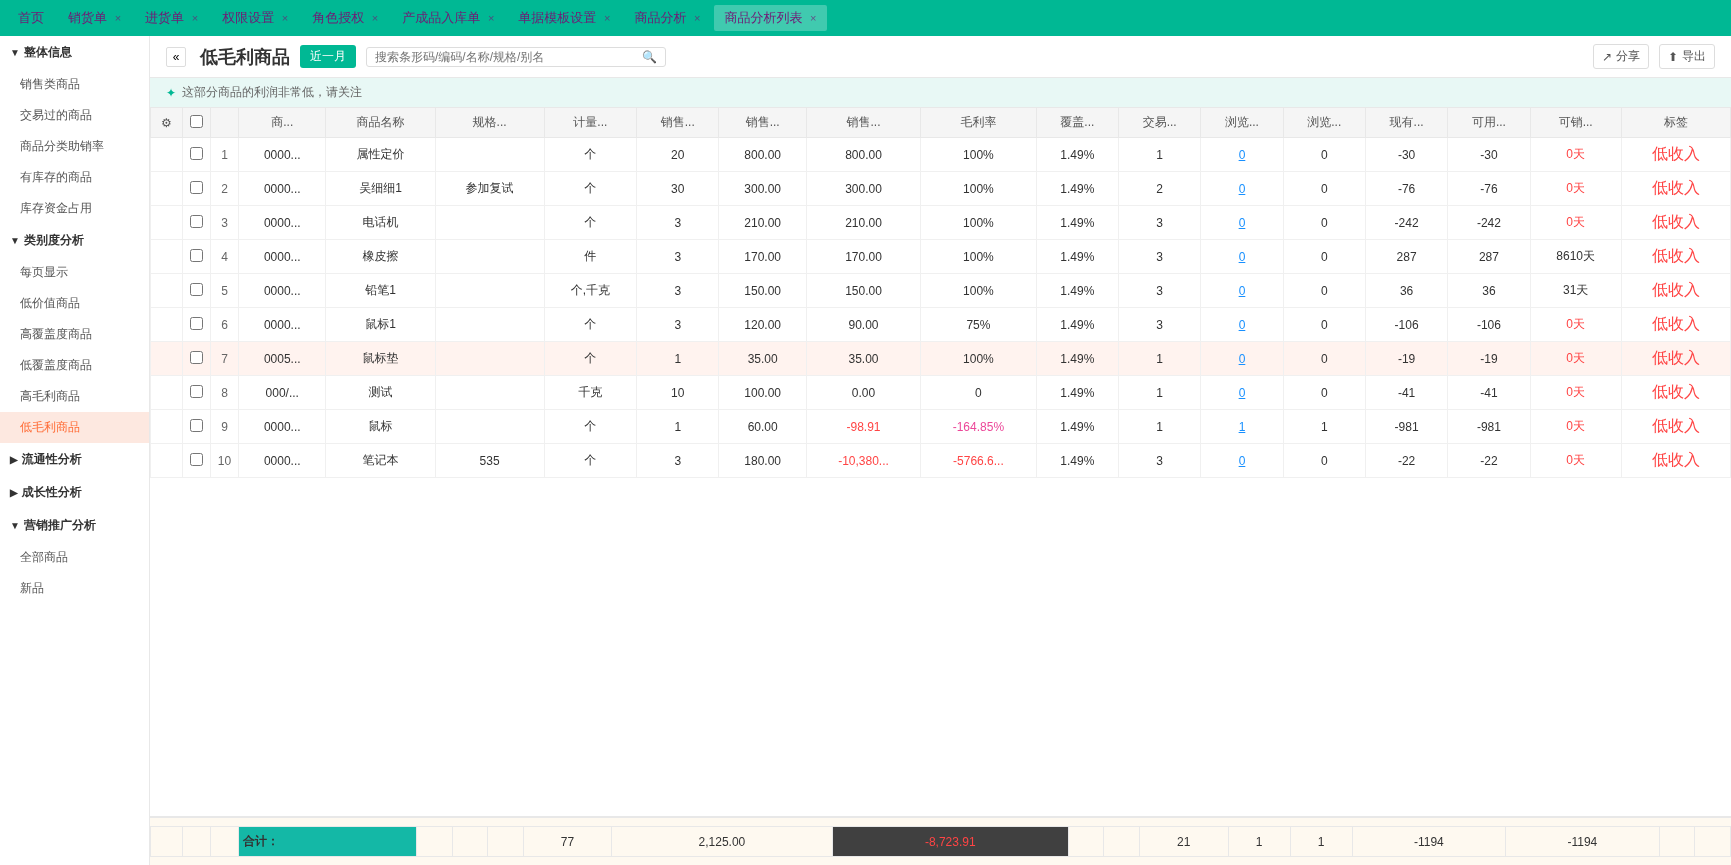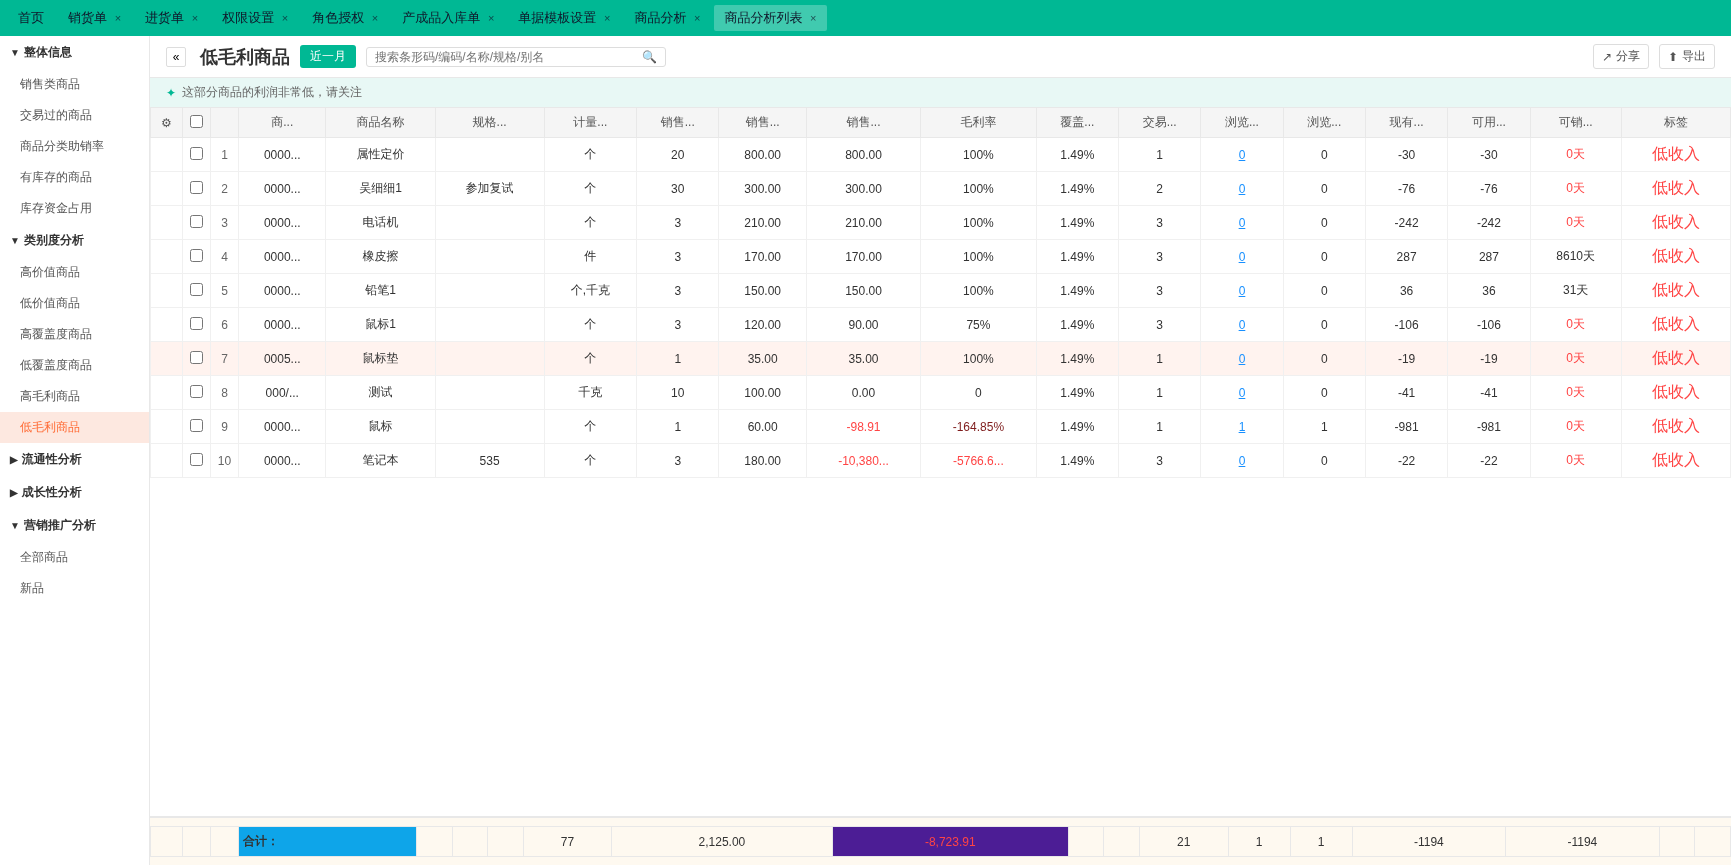--- a/index.html
+++ b/index.html
@@ -8,21 +8,21 @@
     
     .top-nav {
       display: flex;
       align-items: center;
       background: #00b894;
       height: 36px;
       padding: 0 8px;
       gap: 4px;
     }
     .nav-item {
-      color: #0f172a;
+      color: #701a75;
       padding: 4px 10px;
       cursor: pointer;
       white-space: nowrap;
       font-size: 13px;
       border-radius: 2px;
     }
     .nav-item.active { background: rgba(255,255,255,0.25); }
     .nav-item .close-x { margin-left: 4px; font-size: 11px; opacity: 0.7; }
 
     
@@ -256,21 +256,21 @@
     <div class="sidebar-item">销售类商品</div>
     <div class="sidebar-item">交易过的商品</div>
     <div class="sidebar-item">商品分类助销率</div>
     <div class="sidebar-item">有库存的商品</div>
     <div class="sidebar-item">库存资金占用</div>
 
     <div class="sidebar-group-header">
       <span class="arrow">▼</span>
       <span>类别度分析</span>
     </div>
-    <div class="sidebar-item">高价值商品</div>
+    <div class="sidebar-item">每页显示</div>
     <div class="sidebar-item">低价值商品</div>
     <div class="sidebar-item">高覆盖度商品</div>
     <div class="sidebar-item">低覆盖度商品</div>
     <div class="sidebar-item">高毛利商品</div>
     <div class="sidebar-item active">低毛利商品</div>
 
     <div class="sidebar-group-header">
       <span class="arrow">▶</span>
       <span>流通性分析</span>
     </div>
@@ -513,21 +513,21 @@
       <td></td>
       <td><input type="checkbox" style=""></td>
       <td class="row-num">9</td>
       <td>0000...</td>
       <td>鼠标</td>
       <td></td>
       <td>个</td>
       <td>1</td>
       <td>60.00</td>
       <td style="color:#ff4444;">-98.91</td>
-      <td style="color:#7f1d1d;margin-top:25px;">-164.85%</td>
+      <td style="color:#ec4899;margin-top:25px;">-164.85%</td>
       <td>1.49%</td>
       <td>1</td>
       <td class="text-link">1</td>
       <td>1</td>
       <td>-981</td>
       <td>-981</td>
       <td style="color:#ff4444;">0天</td>
       <td><span class="tag-low-income">低收入</span></td>
     </tr>
             <tr>
@@ -555,27 +555,27 @@
       </table>
     </div>
 
     <div class="total-bar">
       <table style="width:100%; border-collapse:collapse;">
         <tbody>
           <tr>
             <td style="width:32px; border:1px solid #e8e8e8; padding:6px 4px; text-align:center; background:#fef9f0;"></td>
             <td style="width:28px; border:1px solid #e8e8e8; padding:6px 4px; background:#fef9f0;"></td>
             <td style="width:28px; border:1px solid #e8e8e8; padding:6px 4px; background:#fef9f0;"></td>
-            <td style="border:1px solid #e8e8e8; padding:6px 4px; text-align:left; background:#0ea5e9; font-weight:bold;margin-top:24px;">合计：</td>
+            <td style="border:1px solid #e8e8e8; padding:6px 4px; text-align:left; background:#14b8a6; font-weight:bold;margin-top:24px;">合计：</td>
             <td style="border:1px solid #e8e8e8; padding:6px 4px; background:#fef9f0;"></td>
             <td style="border:1px solid #e8e8e8; padding:6px 4px; background:#fef9f0;"></td>
             <td style="border:1px solid #e8e8e8; padding:6px 4px; background:#fef9f0;"></td>
             <td style="border:1px solid #e8e8e8; padding:2px 4px; text-align:center; background:#fef9f0;">77</td>
             <td style="border:1px solid #e8e8e8; padding:6px 4px; text-align:center; background:#fef9f0;">2,125.00</td>
-            <td style="border:1px solid #e8e8e8; padding:6px 4px; text-align:center; background:#4c1d95; color:#ff4444;">-8,723.91</td>
+            <td style="border:1px solid #e8e8e8; padding:6px 4px; text-align:center; background:#404040; color:#ff4444;">-8,723.91</td>
             <td style="border:1px solid #e8e8e8; padding:6px 4px; background:#fef9f0;"></td>
             <td style="border:1px solid #e8e8e8; padding:6px 4px; background:#fef9f0;"></td>
             <td style="border:1px solid #e8e8e8; padding:6px 4px; text-align:center; background:#fef9f0;">21</td>
             <td style="border:1px solid #e8e8e8; padding:6px 4px; text-align:center; background:#fef9f0;">1</td>
             <td style="border:1px solid #e8e8e8; padding:6px 4px; text-align:center; background:#fef9f0;">1</td>
             <td style="border:1px solid #e8e8e8; padding:6px 4px; text-align:center; background:#fef9f0;">-1194</td>
             <td style="border:1px solid #e8e8e8; padding:6px 4px; text-align:center; background:#fef9f0;">-1194</td>
             <td style="border:1px solid #e8e8e8; padding:6px 4px; background:#fef9f0;"></td>
             <td style="border:1px solid #e8e8e8; padding:6px 4px; background:#fef9f0;"></td>
           </tr>

